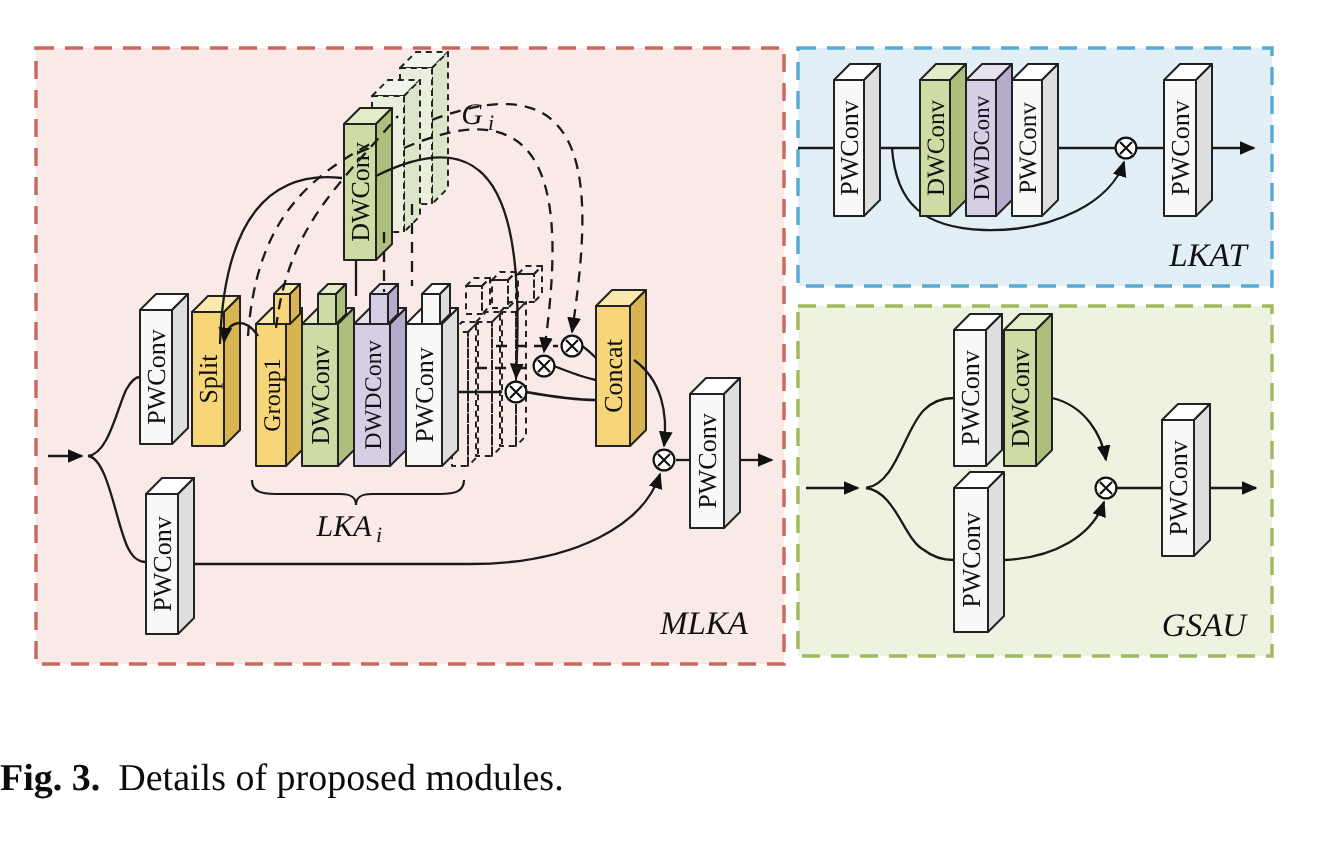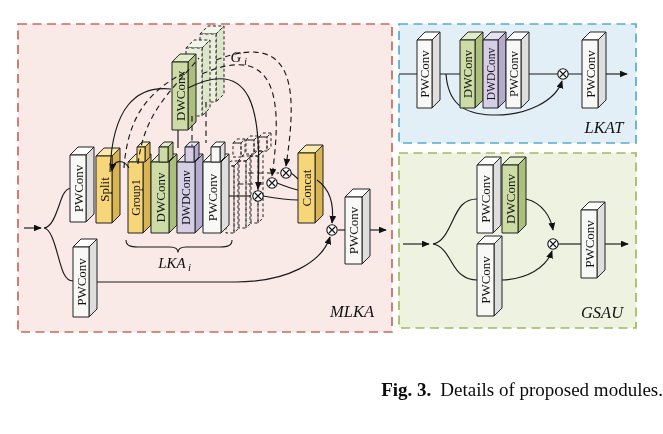--- a/index.html
+++ b/index.html
@@ -5,21 +5,21 @@
   html,body{margin:0;padding:0;background:#ffffff;}
   body{width:663px;height:434px;position:relative;overflow:hidden;
        font-family:"Liberation Serif", serif;}
   svg{position:absolute;left:0;top:0;}
   svg text{font-family:"Liberation Serif", serif;fill:#111;}
   .ln{fill:none;stroke:#1a1a1a;stroke-width:1.15;}
   .dsh{stroke-dasharray:5.5,4;}
   .brace{fill:none;stroke:#1a1a1a;stroke-width:1.1;}
   .modbox{stroke-width:1.7;stroke-dasharray:9,5.5;fill-opacity:1;}
   .ital{font-style:italic;}
-  #caption{position:absolute;left:0;top:379px;width:663px;text-align:right;
+  #caption{position:absolute;left:0;top:379px;width:663px;text-align:left;
            font-size:19px;color:#0b0b0b;}
   #caption .figlab{font-weight:bold;}
   #caption .rest{margin-left:9px;}
 </style>
 </head>
 <body>
 
 <svg width="663" height="434" viewBox="0 0 663 434">
   <defs>
     <marker id="ah" markerWidth="8" markerHeight="8" refX="6.3" refY="3" orient="auto">

